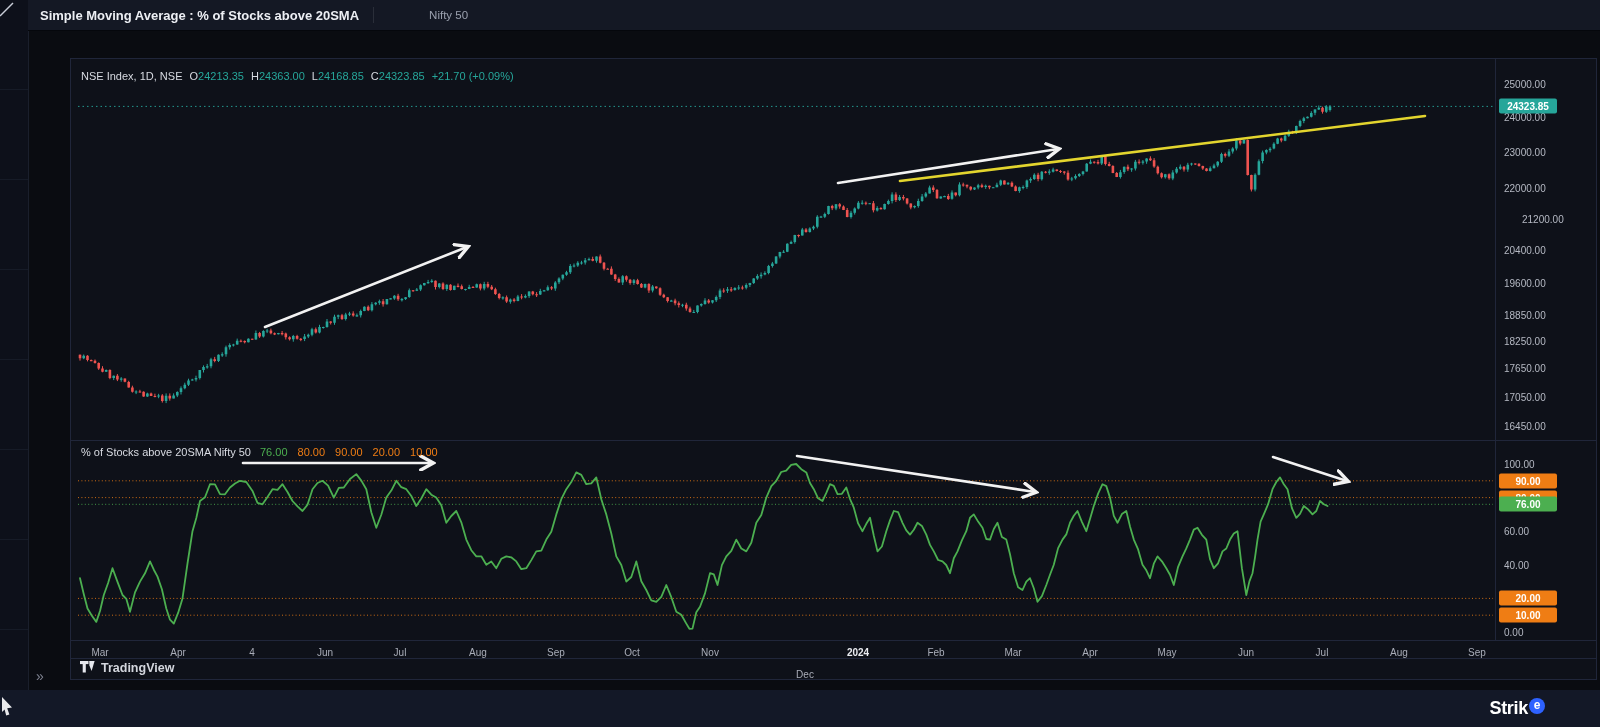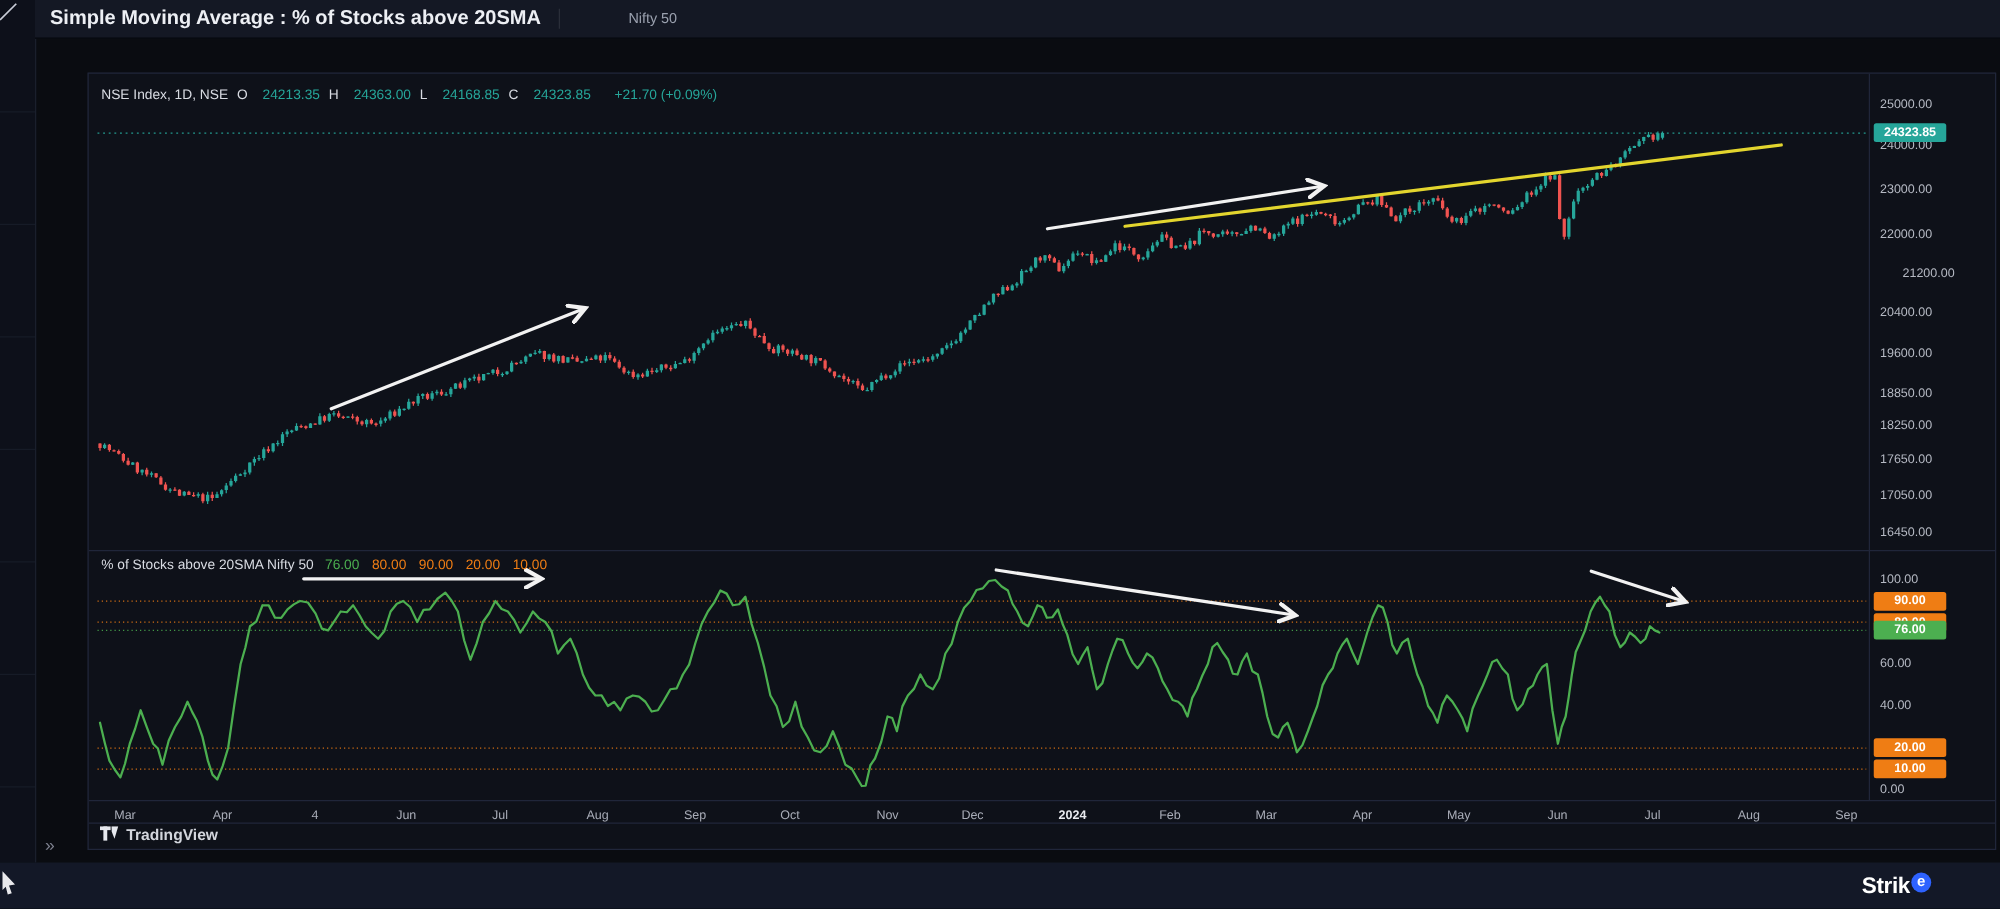--- a/index.html
+++ b/index.html
@@ -2,40 +2,40 @@
 <html><head>
 <meta charset="utf-8">
 <style>
   html,body{margin:0;padding:0;background:#0a0c11;}
   body{width:1600px;height:727px;position:relative;overflow:hidden;
        font-family:"Liberation Sans",sans-serif;color:#d1d4dc;}
 
   
   .topbar{position:absolute;left:28px;top:0;right:0;height:30px;background:#141824;
           display:flex;align-items:center;border-bottom:1px solid #05070c;z-index:3;}
-  .topbar-title{font-weight:bold;font-size:16px;color:#edeff4;padding:0 14px 0 12px;}
+  .topbar-title{font-weight:bold;font-size:13px;color:#edeff4;padding:0 14px 0 12px;}
   .topbar-sep{width:1px;height:16px;background:#2a2e39;margin-right:14px;}
   .topbar-symbol{font-size:11.5px;color:#9aa0ae;margin-left:41px;}
 
   
   .sidebar{position:absolute;left:0;top:0;width:28px;height:690px;background:#0d101a;
            border-right:1px solid #1a1f2c;z-index:2;}
   .sidebar .cell{height:89px;border-bottom:1px solid #161b27;}
 
   
   .card{position:absolute;left:70px;top:58px;width:1527px;height:622px;background:#0e1119;
         border:1px solid #20263a;box-sizing:border-box;z-index:1;}
   .hline{position:absolute;left:71px;width:1525px;height:1px;background:#20263a;z-index:4;}
   .vline-axis{position:absolute;left:1495px;top:59px;width:1px;height:581px;background:#20263a;z-index:4;}
 
   
   .legend-main{position:absolute;left:81px;top:70px;font-size:11px;z-index:6;display:flex;gap:7px;align-items:baseline;}
   .legend-main .sym{color:#d8dbe2;}
   .legend-main .pfx{color:#d8dbe2;}
-  .legend-main .val{color:#26a69a;padding-left:12px;}
+  .legend-main .val{color:#26a69a;}
   .legend-ind{position:absolute;left:81px;top:446px;font-size:11px;z-index:6;display:flex;gap:9px;align-items:baseline;}
   .legend-ind .ttl{color:#d8dbe2;}
 
   
   .ytick{position:absolute;left:1504px;font-size:10px;color:#b5b9c3;transform:translateY(-50%);z-index:6;}
   .badge{position:absolute;left:1499px;width:58px;text-align:center;font-size:10px;font-weight:bold;
          color:#fff;border-radius:2px;padding:2px 0;transform:translateY(-50%);z-index:7;}
   .xtick{position:absolute;top:647px;font-size:10px;color:#a9adb8;transform:translateX(-50%);z-index:6;}
   .xtick.major{color:#e9ebf0;font-weight:bold;}
 
@@ -122,21 +122,21 @@
 <div id="xticks">
     <div class="xtick" style="left: 100px;">Mar</div>
     <div class="xtick" style="left: 178px;">Apr</div>
     <div class="xtick" style="left: 252px;">4</div>
     <div class="xtick" style="left: 325px;">Jun</div>
     <div class="xtick" style="left: 400px;">Jul</div>
     <div class="xtick" style="left: 478px;">Aug</div>
     <div class="xtick" style="left: 556px;">Sep</div>
     <div class="xtick" style="left: 632px;">Oct</div>
     <div class="xtick" style="left: 710px;">Nov</div>
-    <div class="xtick" style="left: 778px;">Dec</div>
+    <div class="xtick" style="left: 805px; margin-top: 22px;">Dec</div>
     <div class="xtick major" style="left: 858px;">2024</div>
     <div class="xtick" style="left: 936px;">Feb</div>
     <div class="xtick" style="left: 1013px;">Mar</div>
     <div class="xtick" style="left: 1090px;">Apr</div>
     <div class="xtick" style="left: 1167px;">May</div>
     <div class="xtick" style="left: 1246px;">Jun</div>
     <div class="xtick" style="left: 1322px;">Jul</div>
     <div class="xtick" style="left: 1399px;">Aug</div>
     <div class="xtick" style="left: 1477px;">Sep</div>
   </div>

